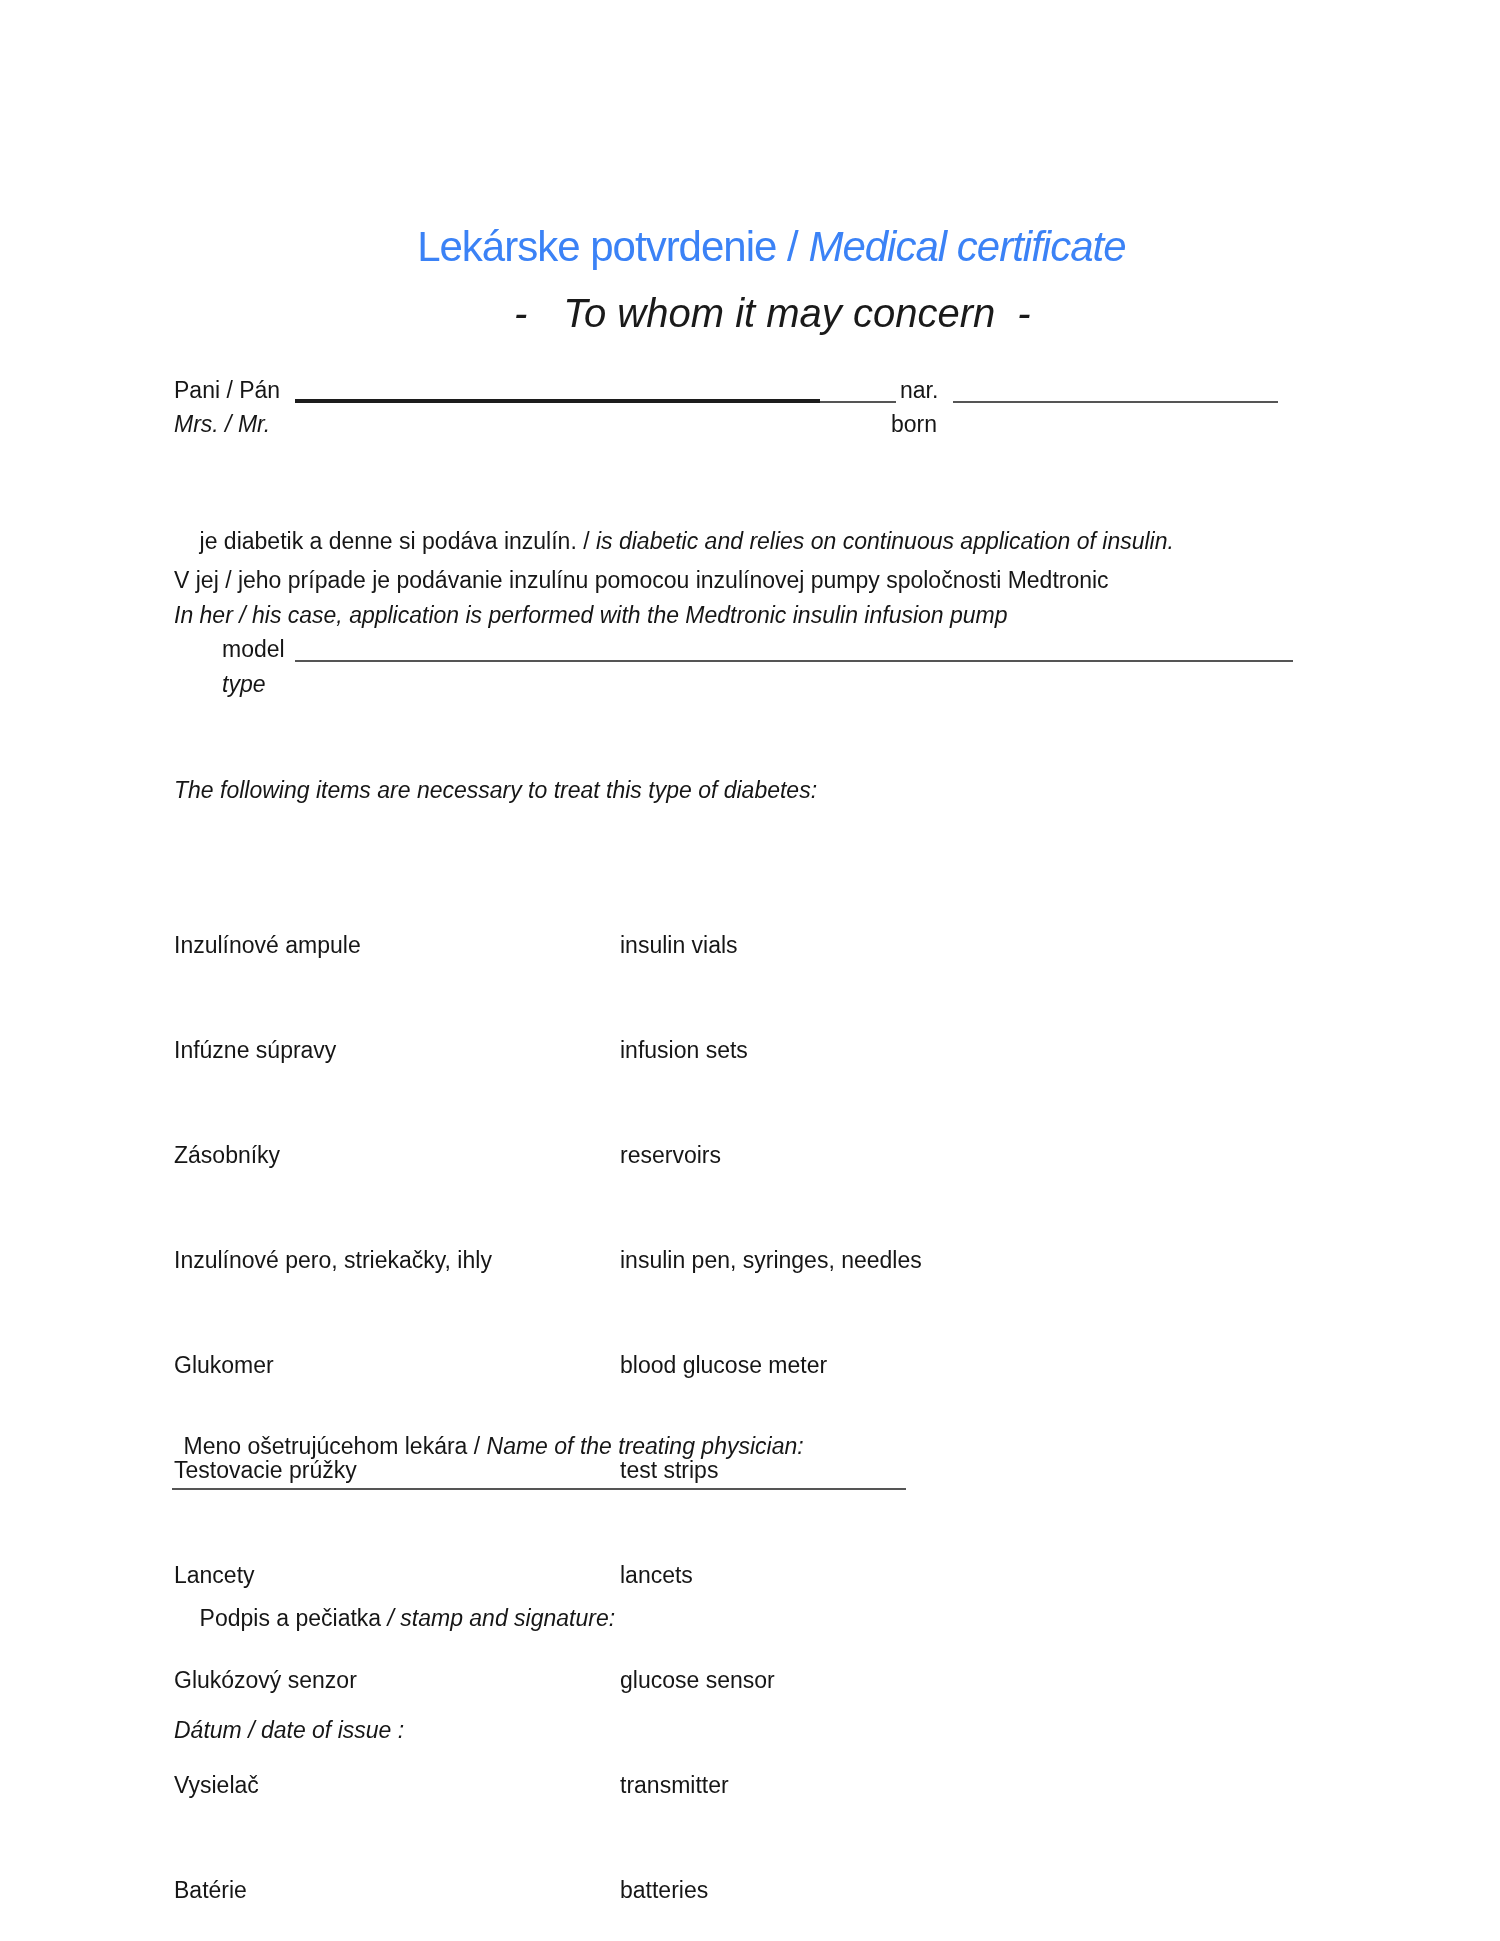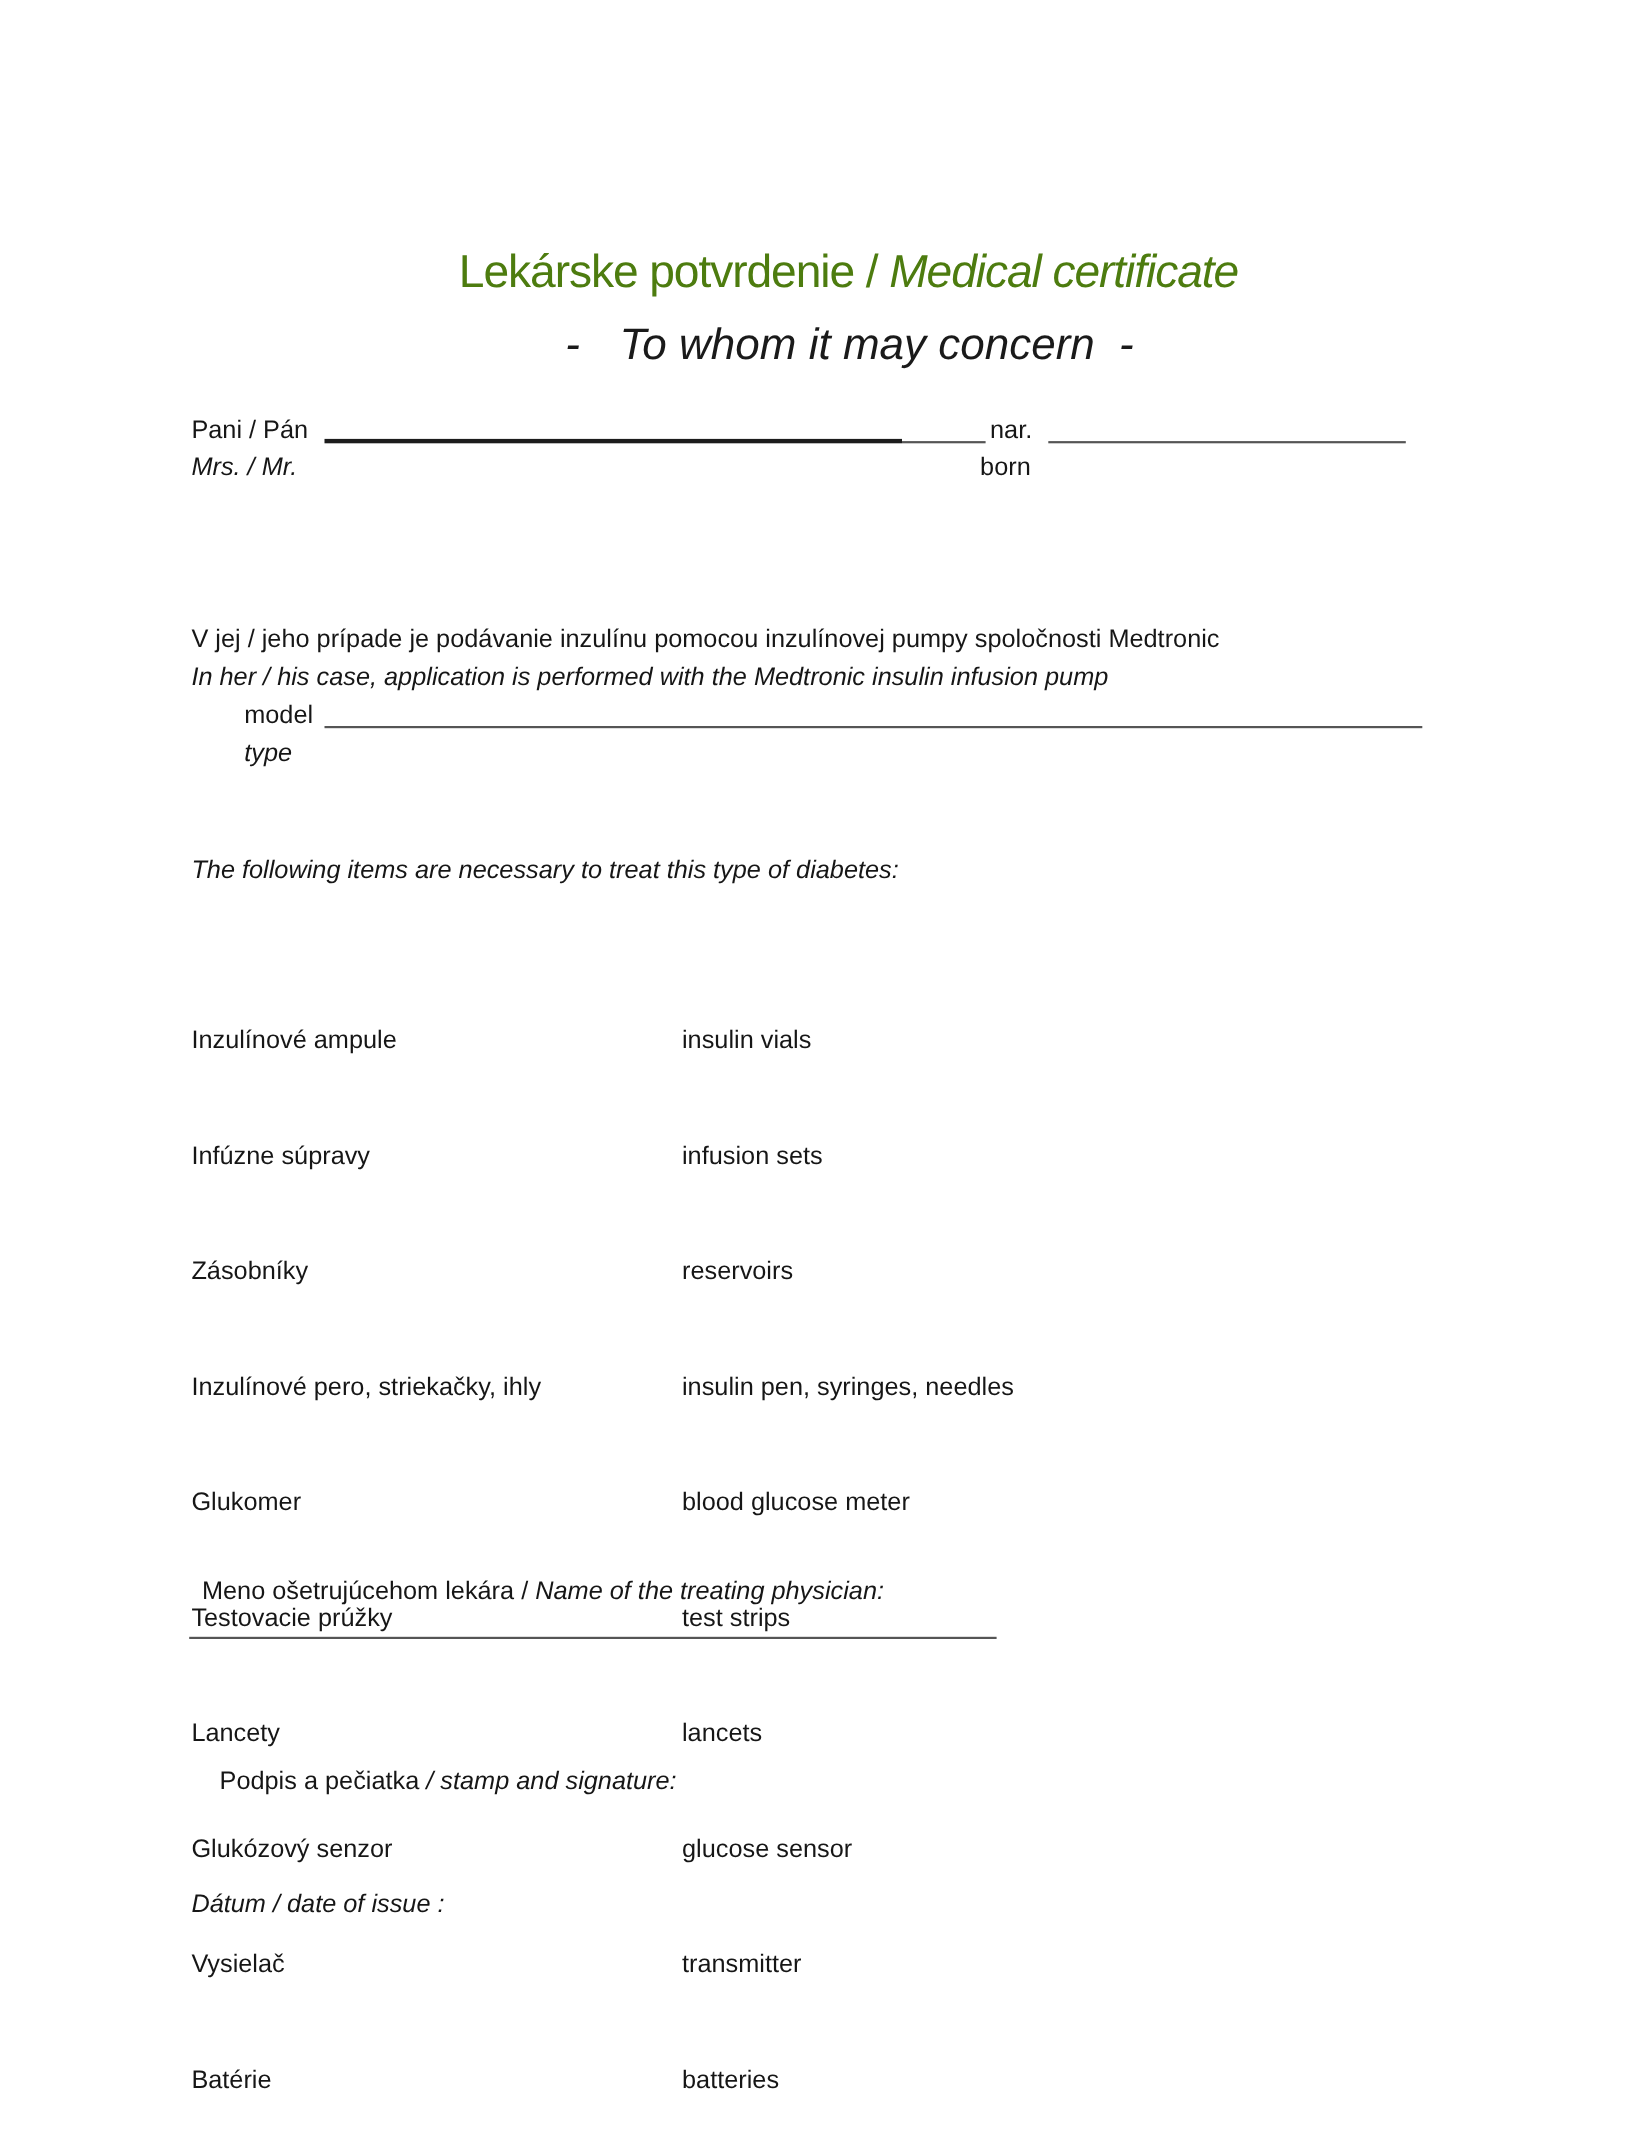--- a/index.html
+++ b/index.html
@@ -13,21 +13,21 @@
     overflow:hidden;
   }
   .abs{position:absolute;white-space:pre;}
   .body-text{font-size:23px;line-height:28px;}
   .it{font-style:italic;}
   .title{
     left:0;top:172px;width:1500px;
     text-align:center;
     font-size:42px;line-height:50px;
     letter-spacing:-1px;
-    color:#4d7c0f;
+    color:#3b82f6;
   }
   .subtitle{
     left:0;top:253px;width:1500px;
     text-align:center;
     font-size:40px;line-height:40px;
     font-style:italic;
     color:#1a1a1a;
   }
   .subtitle .gap-l{display:inline-block;width:36px;}
   .subtitle .gap-r{display:inline-block;width:22px;}
@@ -51,20 +51,23 @@
 
   <div class="abs body-text" style="left:174px;top:376px;">Pani / Pán</div>
   <div class="rule" style="left:295px;top:399px;width:525px;height:4px;"></div>
   <div class="rule thin" style="left:820px;top:401px;width:76px;height:2px;"></div>
   <div class="abs body-text" style="left:900px;top:376px;">nar.</div>
   <div class="rule thin" style="left:953px;top:401px;width:325px;height:2px;"></div>
 
   <div class="abs body-text it" style="left:174px;top:410px;">Mrs. / Mr.</div>
   <div class="abs body-text" style="left:891px;top:410px;">born</div>
 
+  <div class="abs body-text" style="left:174px;top:499px;">
+    <span>je diabetik a denne si podáva inzulín. / </span><span class="it">is diabetic and relies on continuous application of insulin.</span>
+  </div>
 
   <div class="abs body-text" style="left:174px;top:566px;">V jej / jeho prípade je podávanie inzulínu pomocou inzulínovej pumpy spoločnosti Medtronic</div>
   <div class="abs body-text it" style="left:174px;top:601px;">In her / his case, application is performed with the Medtronic insulin infusion pump</div>
 
   <div class="abs body-text" style="left:222px;top:635px;">model</div>
   <div class="rule thin" style="left:295px;top:660px;width:998px;height:2px;"></div>
   <div class="abs body-text it" style="left:222px;top:670px;">type</div>
 
   <div class="abs body-text it" style="left:174px;top:776px;">The following items are necessary to treat this type of diabetes:</div>
 

